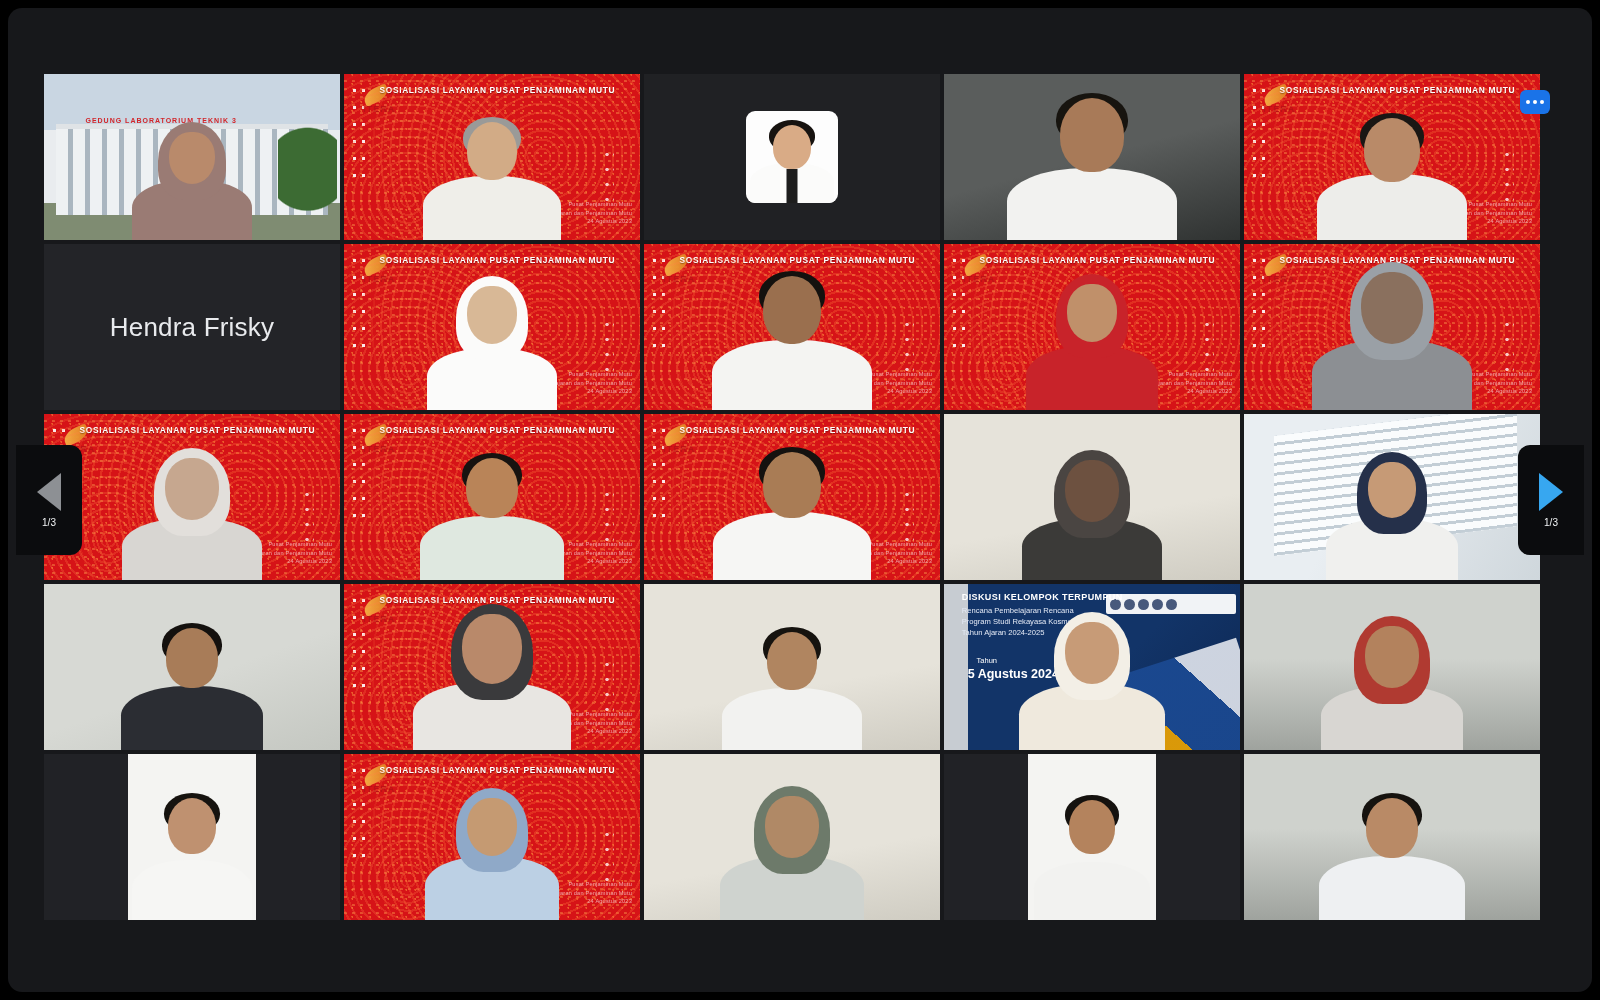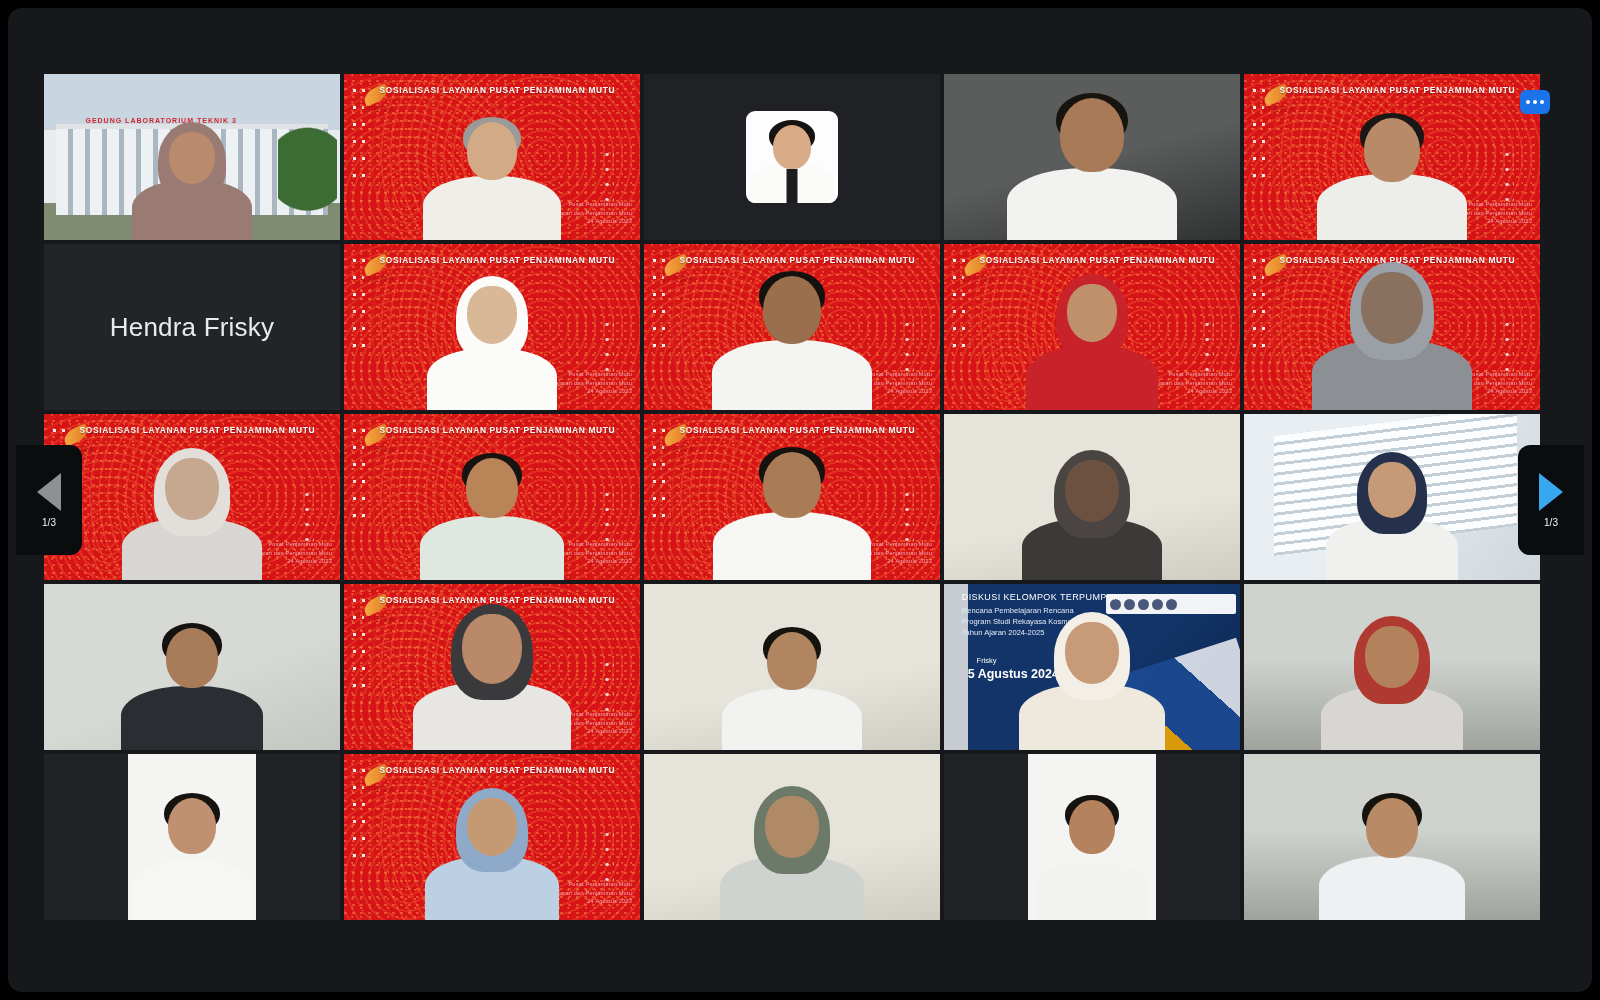--- a/index.html
+++ b/index.html
@@ -105,21 +105,21 @@
   .bg-dark-room{background:linear-gradient(165deg,#5a5d5c 0 50%,#2f3231 100%);}
   .bg-window{background:linear-gradient(120deg,#e9eef2 0 40%,#cfd7dc 100%);}
   .bg-window .blind{position:absolute;left:10%;top:4%;width:82%;height:72%;
     background:repeating-linear-gradient(180deg,#fafcfd 0 7px,#c3ced6 7px 10px);
     transform:skewY(-7deg);}
   .bg-office{background:linear-gradient(180deg,#cfd2cd 0 45%,#9fa39e 100%);}
   .bg-white{background:#f4f4f2;}
 
   
   .bg-diskusi{position:absolute;inset:0;background:linear-gradient(135deg,#123468 0 55%,#0d2650 100%);}
-  .bg-diskusi .t1{position:absolute;left:6%;top:8px;color:#fff;font-weight:normal;
+  .bg-diskusi .t1{position:absolute;left:6%;top:8px;color:#fff;font-weight:bold;
     font-size:9px;letter-spacing:.4px;white-space:nowrap;}
   .bg-diskusi .t2{position:absolute;left:6%;top:21px;color:#e3e9f5;font-size:7.6px;line-height:1.45;white-space:nowrap;}
   .bg-diskusi .d1{position:absolute;left:11%;top:72px;color:#fff;font-size:7.5px;}
   .bg-diskusi .d2{position:absolute;left:8%;top:83px;color:#fff;font-size:12.5px;font-weight:bold;}
   .bg-diskusi .logos{position:absolute;right:4px;top:10px;width:44%;height:20px;
     background:#f1f3f6;border-radius:2px;display:flex;align-items:center;gap:3px;
     padding:0 4px;box-sizing:border-box;}
   .bg-diskusi .logos i{display:block;width:11px;height:11px;border-radius:50%;
     background:#2a3d66;opacity:.85;}
   .bg-diskusi .sidebar{position:absolute;left:0;top:0;bottom:0;width:8%;background:#c7ccd2;}
@@ -419,21 +419,21 @@
             <i></i>
             <i></i>
             <i></i>
           </div>
           <div class="t1">DISKUSI KELOMPOK TERPUMPUN</div>
           <div class="t2">
             <div>Rencana Pembelajaran Rencana</div>
             <div>Program Studi Rekayasa Kosmetik</div>
             <div>Tahun Ajaran 2024-2025</div>
           </div>
-          <div class="d1">Frisky</div>
+          <div class="d1">Tahun</div>
           <div class="d2">5 Agustus 2024</div>
         </div>
         <div style="position:absolute;inset:0;">
           <div class="body" style="width:146px;height:66px;background:#efe9dd;"></div>
           <div class="hijab" style="width:76px;height:88px;top:28px;background:#f3efe6;"></div>
           <div class="head" style="width:54px;height:62px;top:38px;background:#c79b77;border-radius:46% 46% 50% 50%;"></div>
         </div>
       </div>
       <div class="tile">
         <div class="bg-photo bg-office"></div>

